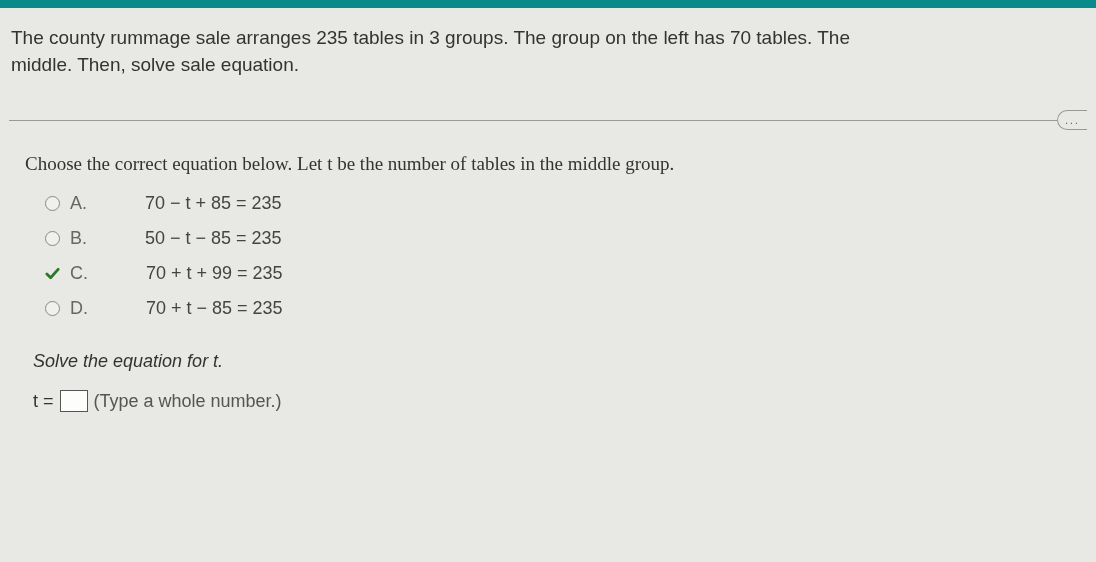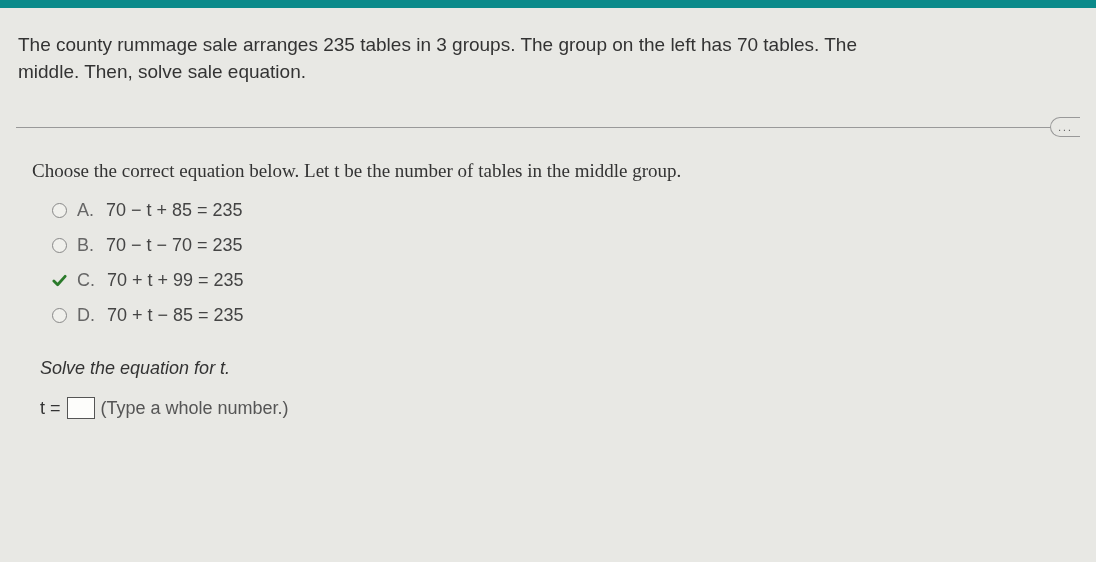--- a/index.html
+++ b/index.html
@@ -14,21 +14,21 @@
       height: 562px;
       overflow: hidden;
       position: relative;
     }
     .top-bar {
       height: 8px;
       background: #0a8a8a;
       width: 100%;
     }
     .content {
-      padding: 16px;
+      padding: 9px;
       background: #e8e8e4;
     }
     .problem-text {
       font-size: 19px;
       color: #333;
       padding: 8px 4px 12px 2px;
       line-height: 1.4;
     }
     .divider-wrap {
       position: relative;
@@ -96,20 +96,21 @@
       justify-content: center;
       flex-shrink: 0;
       cursor: pointer;
     }
     .option-label {
       margin-right: 12px;
       color: #666;
     }
     .option-text {
       color: #444;
+      margin-left: 46px;
     }
     .solve-section {
       padding: 18px 4px 10px 24px;
     }
     .solve-instruction {
       font-size: 18px;
       color: #333;
       margin-bottom: 18px;
       font-style: italic;
     }
@@ -154,21 +155,21 @@
 
   <div class="options">
     <div class="option">
       <span class="radio"></span>
       <span class="option-label">A.</span>
       <span class="option-text">70 − t + 85 = 235</span>
     </div>
     <div class="option">
       <span class="radio"></span>
       <span class="option-label">B.</span>
-      <span class="option-text">70 − t − 70 = 235</span>
+      <span class="option-text">50 − t − 85 = 235</span>
     </div>
     <div class="option">
       <span class="checkmark">
         <svg width="16" height="16" viewBox="0 0 16 16">
           <path d="M2 8 L6 12 L14 3" stroke="#2a7a2a" stroke-width="3" fill="none" stroke-linecap="round" stroke-linejoin="round"></path>
         </svg>
       </span>
       <span class="option-label">C.</span>
       <span class="option-text">70 + t + 99 = 235</span>
     </div>

